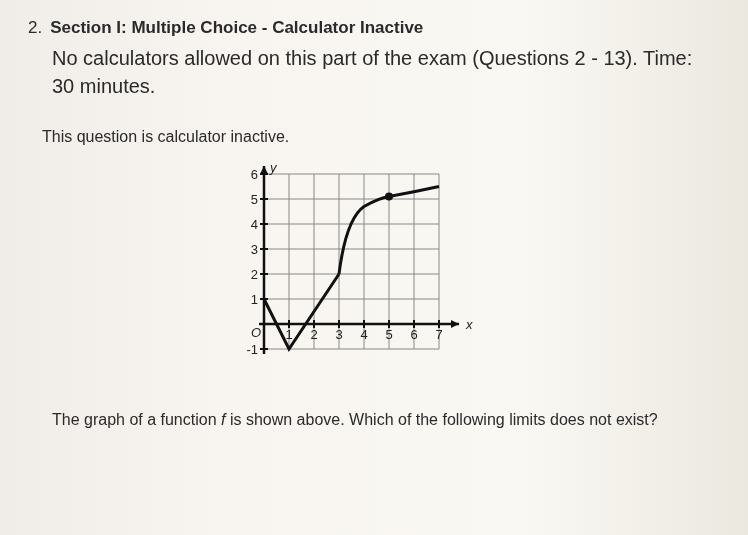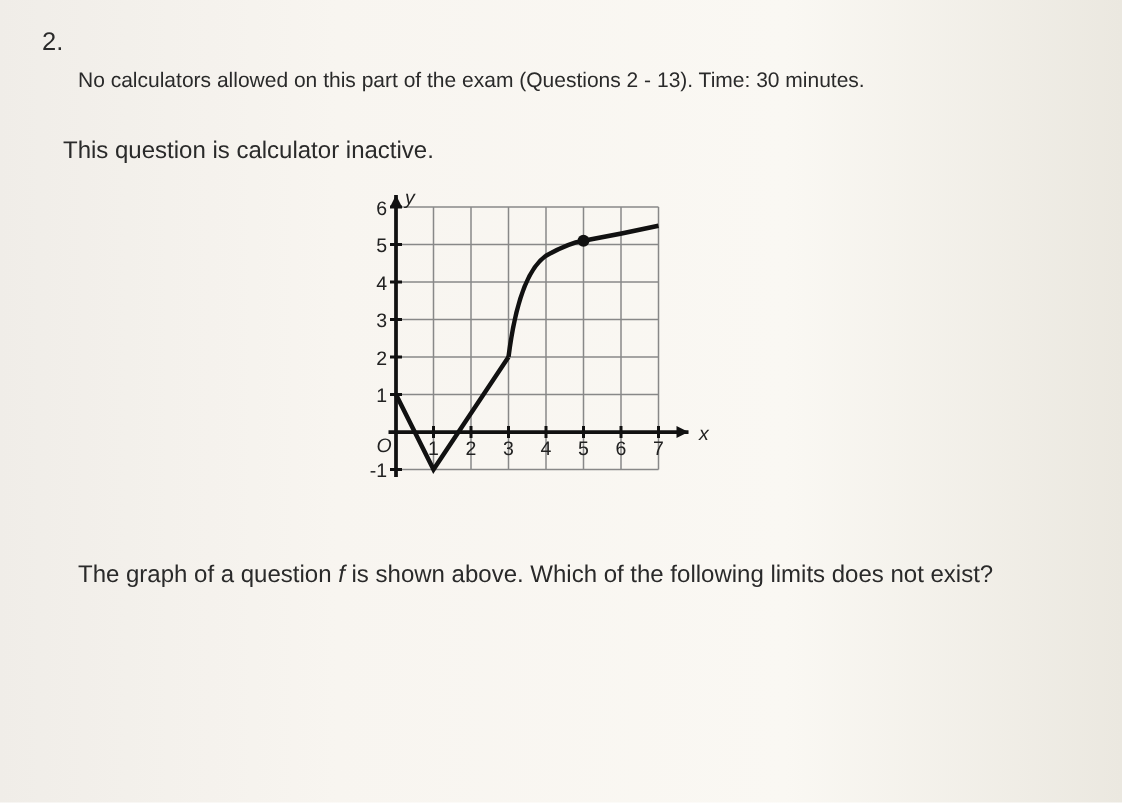--- a/index.html
+++ b/index.html
@@ -24,21 +24,21 @@
     .q-number {
       font-size: 17px;
       font-weight: normal;
       margin-right: 8px;
     }
     .section-title {
       font-size: 17px;
       font-weight: bold;
     }
     .instructions {
-      font-size: 14px;
+      font-size: 20px;
       margin-left: 24px;
       margin-bottom: 28px;
       line-height: 1.4;
     }
     .calc-note {
       font-size: 16px;
       font-weight: normal;
       margin-left: 14px;
       margin-bottom: 18px;
     }
@@ -67,20 +67,21 @@
     }
     svg {
       display: block;
     }
   </style>
 </head>
 <body>
 
 <div class="header-line">
   <span class="q-number">2.</span>
+  <span class="section-title">Section I: Multiple Choice - Calculator Inactive</span>
 </div>
 
 <div class="instructions">No calculators allowed on this part of the exam (Questions 2 - 13). Time: 30 minutes.</div>
 
 <div class="calc-note">This question is calculator inactive.</div>
 
 <div class="graph-container">
   <div class="graph-wrap">
     <svg width="280" height="220">
 
@@ -160,14 +161,14 @@
         </g>
 
         <text x="6" y="-2" font-size="13" font-style="italic" fill="#222">y</text>
         <text x="202" y="155" font-size="13" font-style="italic" fill="#222">x</text>
       </g>
     </svg>
   </div>
 </div>
 
 <div class="question-text">
-  <span>The graph of a question</span><span class="italic"> f </span><span>is shown above. Which of the following limits does not exist?</span>
+  <span>The graph of a function</span><span class="italic"> f </span><span>is shown above. Which of the following limits does not exist?</span>
 </div>
 
 </body></html>

